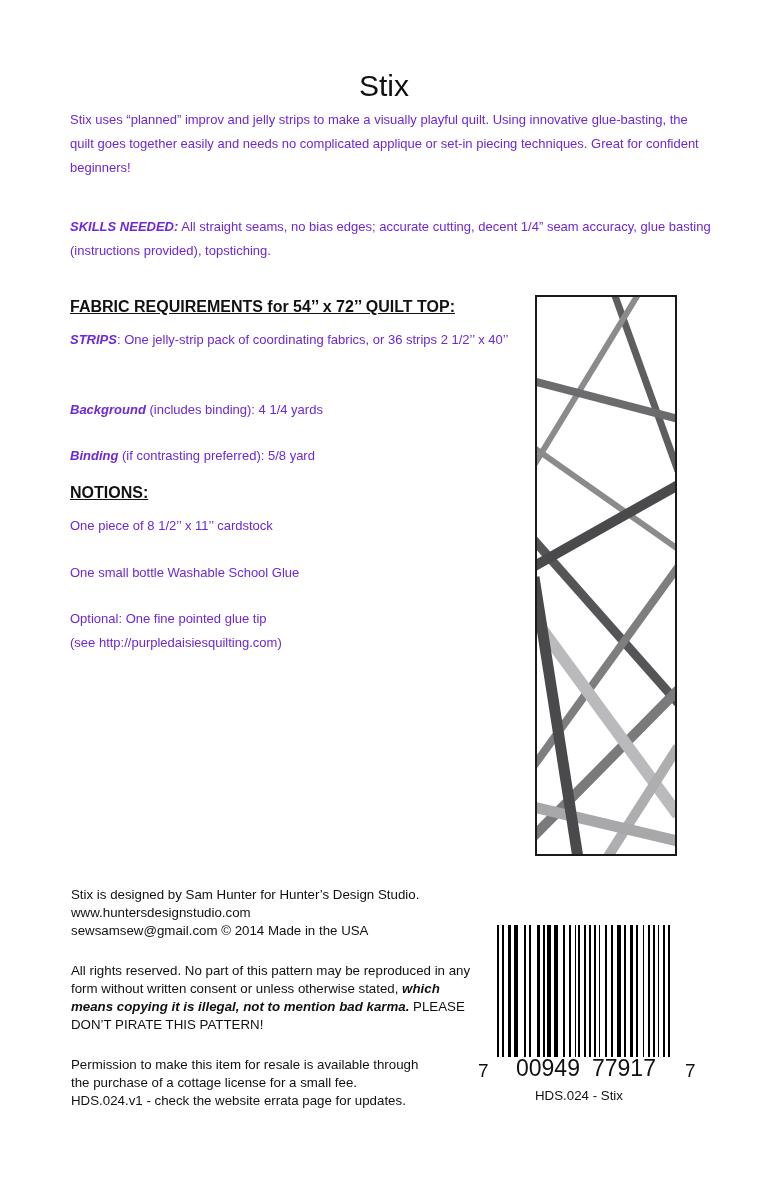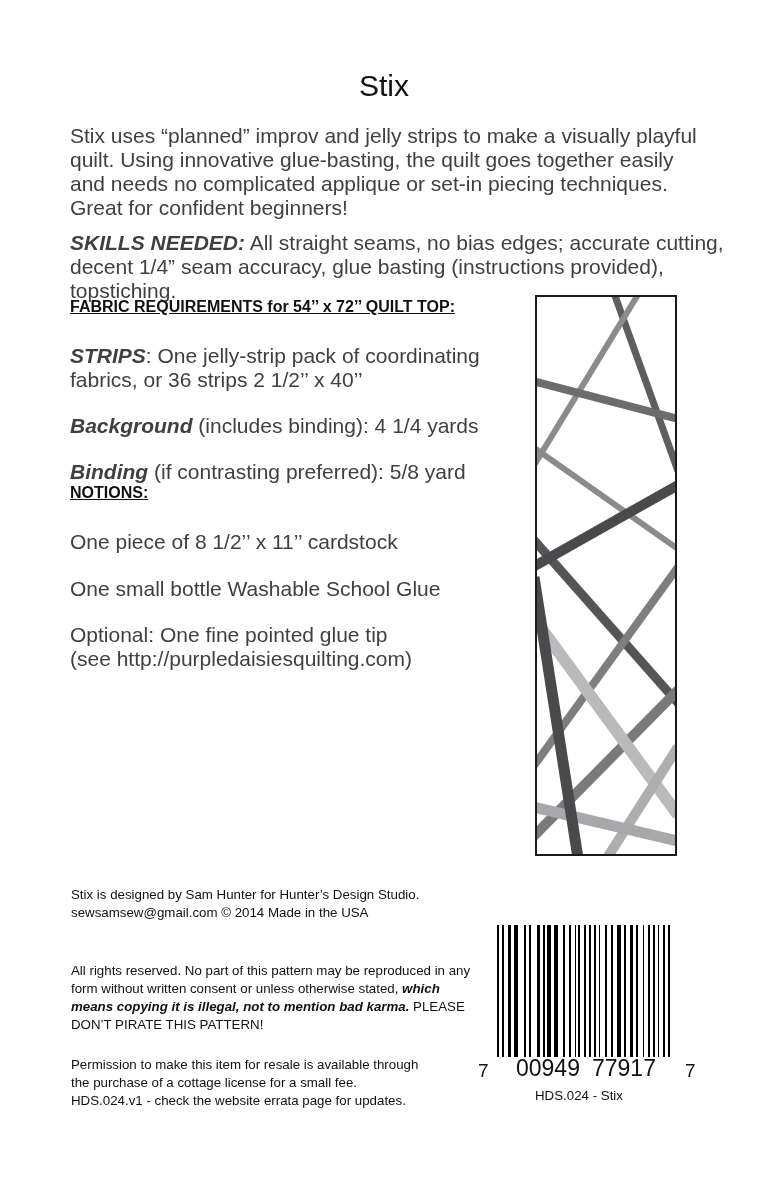--- a/index.html
+++ b/index.html
@@ -2,21 +2,21 @@
 <html><head>
 <meta charset="utf-8">
 <style>
   html, body { margin: 0; padding: 0; }
   body {
     width: 768px; height: 1186px; background: #ffffff; position: relative; overflow: hidden;
     font-family: "Liberation Sans", "DejaVu Sans", sans-serif; color: #111;
   }
   .abs { position: absolute; }
   .title { left: 0; width: 768px; top: 66px; text-align: center; font-size: 30px; line-height: 40px; color: #111; }
-  .p { font-size: 21px; line-height: 24px; color: #404040; margin-top: 16px; }
+  .p { font-size: 13px; line-height: 24px; color: #6d28d9; }
   .intro { left: 70px; top: 108px; width: 640px; }
   .skills { left: 70px; top: 215px; width: 660px; }
   .fabric-head { left: 70px; top: 283px; font-weight: bold; text-decoration: underline; font-size: 16px; line-height: 24px; margin-top: 12px; }
   .strips { left: 70px; top: 328px; width: 440px; }
   .background { left: 70px; top: 398px; }
   .binding { left: 70px; top: 444px; }
   .notions-head { left: 70px; top: 481px; font-weight: bold; text-decoration: underline; font-size: 16px; line-height: 24px; }
   .notion1 { left: 70px; top: 514px; }
   .notion2 { left: 70px; top: 561px; }
   .notion3 { left: 70px; top: 607px; width: 440px; }
@@ -78,20 +78,21 @@
     <line x1="-2" y1="322" x2="143" y2="520" stroke="#bababc" stroke-width="12"></line>
     <line x1="143" y1="452" x2="72" y2="563" stroke="#aeaeb0" stroke-width="10"></line>
     <line x1="-2" y1="512" x2="143" y2="546" stroke="#a8a8aa" stroke-width="11"></line>
     <line x1="-1" y1="282" x2="43" y2="563" stroke="#4a4a4d" stroke-width="11"></line>
   </g>
   <rect x="1" y="1" width="140" height="559" fill="none" stroke="#1a1a1a" stroke-width="2"></rect>
 </svg>
 
 <div class="abs foot credits">
   <div>Stix is designed by Sam Hunter for Hunter’s Design Studio.</div>
+  <div>www.huntersdesignstudio.com</div>
   <div>sewsamsew@gmail.com © 2014  Made in the USA</div>
 </div>
 
 <div class="abs foot rights"><span>All rights reserved. No part of this pattern may be reproduced in any form without written consent or unless otherwise stated, </span><b>which means copying it is illegal, not to mention bad karma.</b><span> PLEASE DON’T PIRATE THIS PATTERN!</span></div>
 
 <div class="abs foot permission">
   <div>Permission to make this item for resale is available through</div>
   <div>the purchase of a cottage license for a small fee.</div>
   <div>HDS.024.v1 - check the website errata page for updates.</div>
 </div>

